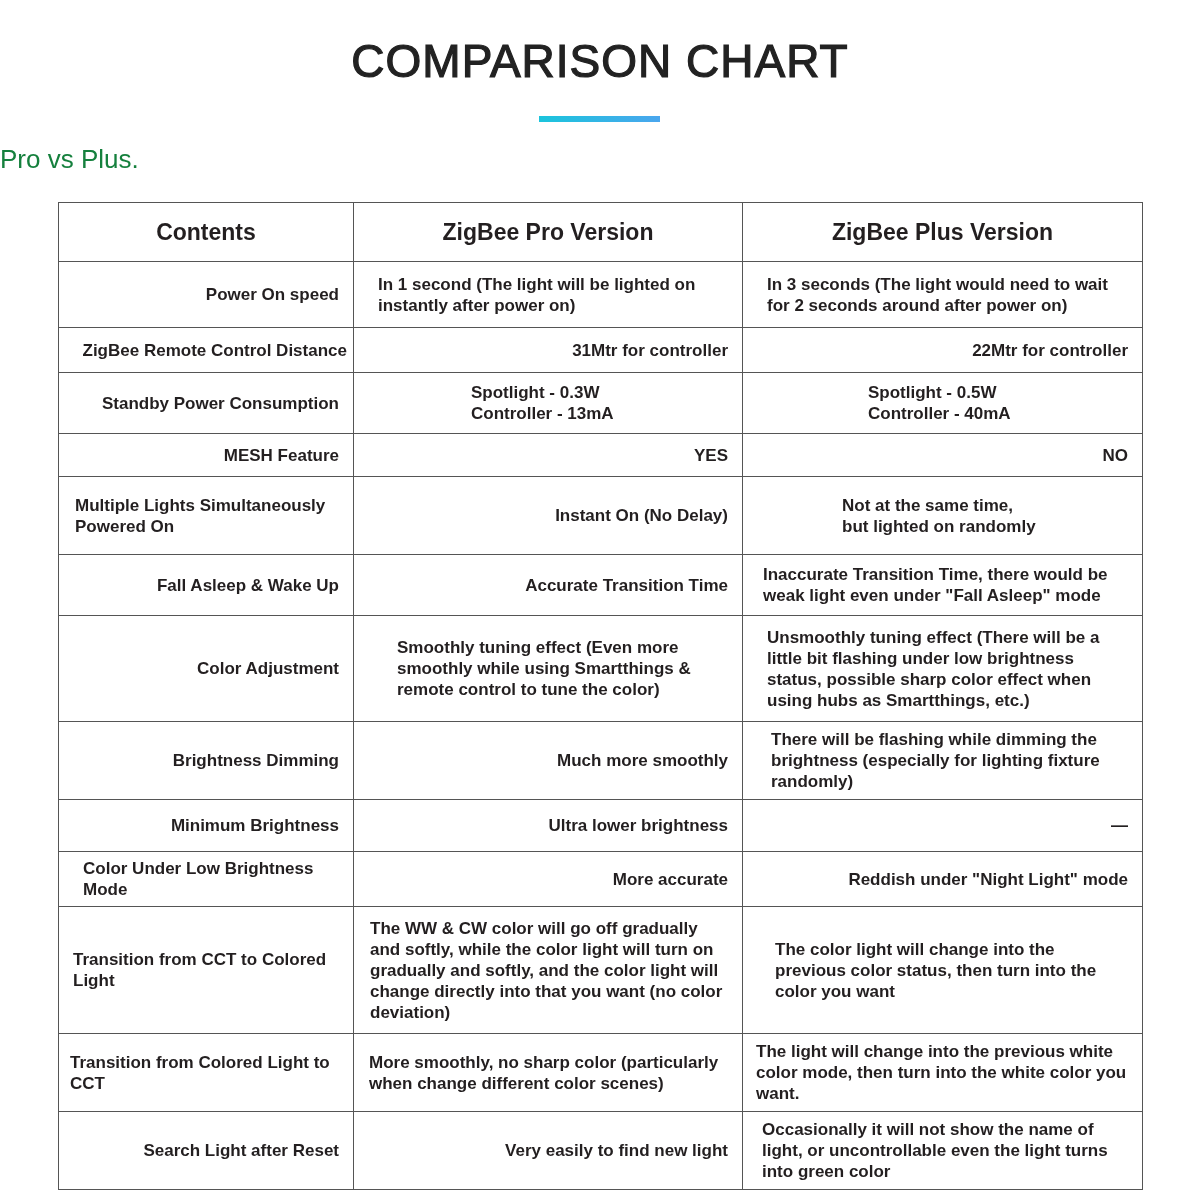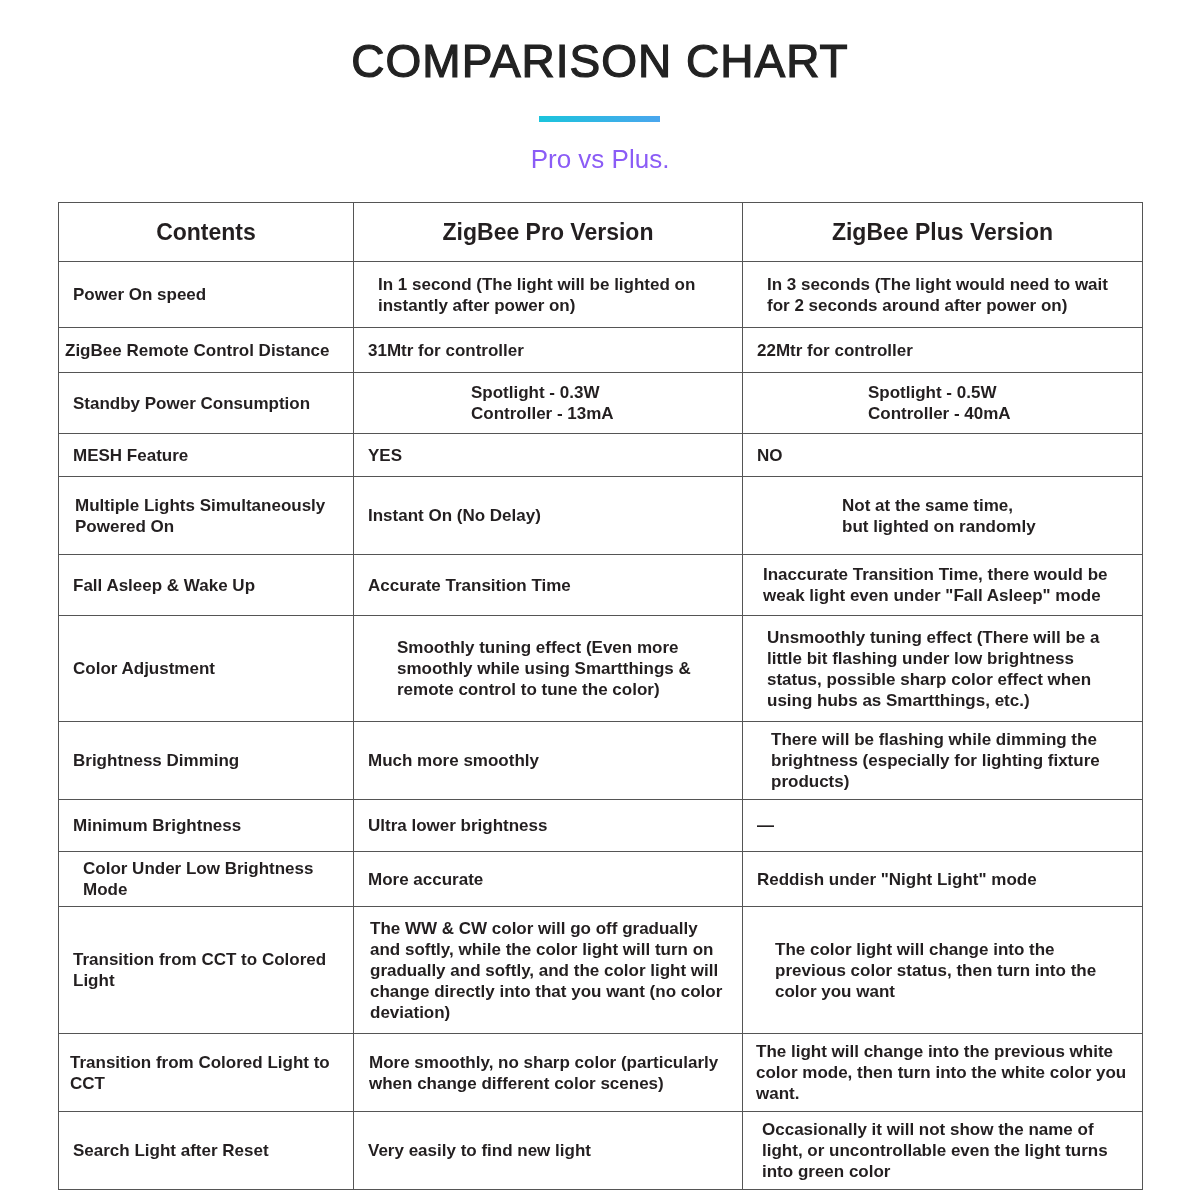--- a/index.html
+++ b/index.html
@@ -1,24 +1,24 @@
 <!DOCTYPE html>
 <html><head>
   <meta charset="utf-8">
   <style>
     html, body { margin: 0; padding: 0; background: #ffffff; }
     body { width: 1200px; height: 1200px; position: relative; overflow: hidden; font-family: "Liberation Sans", sans-serif; color: #231f20; }
     .title { position: absolute; top: 34px; left: 0; width: 1200px; text-align: center; font-size: 46px; font-weight: 400; letter-spacing: 1px; color: #222; -webkit-text-stroke: 1.2px #222; }
     .accent-bar { position: absolute; top: 116px; left: 539px; width: 121px; height: 6px; background: linear-gradient(90deg, #1bc4dc, #4aa6ee); }
-    .subtitle { position: absolute; top: 144px; left: 0; width: 1200px; text-align: center; font-size: 26px; color: #8b5cf6; }
+    .subtitle { position: absolute; top: 144px; left: 0; width: 1200px; font-size: 26px; color: #15803d; }
     table.cmp { position: absolute; top: 202px; left: 58px; width: 1084px; border-collapse: collapse; table-layout: fixed; }
     table.cmp td, table.cmp th { border: 1.5px solid #555; font-size: 17px; font-weight: 700; line-height: 21px; padding: 0 14px; vertical-align: middle; }
     table.cmp th { font-size: 23px; height: 58px; text-align: center; margin-left: 8px; }
     col.c1 { width: 295px; } col.c2 { width: 389px; } col.c3 { width: 400px; }
-    .center { text-align: left; }
+    .center { text-align: right; }
     .left { text-align: left; }
     .inset { padding-left: 24px !important; }
   </style>
 </head>
 <body>
 
 <div class="title">COMPARISON CHART</div>
 <div class="accent-bar"></div>
 <div class="subtitle">Pro vs Plus.</div>
 
@@ -70,21 +70,21 @@
       <td class="left" style="padding-left:20px">Inaccurate Transition Time, there would be weak light even under "Fall Asleep" mode</td>
     </tr>
     <tr style="height:106px">
       <td class="center">Color Adjustment</td>
       <td class="left" style="padding-left:43px;padding-right:40px">Smoothly tuning effect (Even more smoothly while using Smartthings &amp; remote control to tune the color)</td>
       <td class="left inset">Unsmoothly tuning effect (There will be a little bit flashing under low brightness status, possible sharp color effect when using hubs as Smartthings, etc.)</td>
     </tr>
     <tr style="height:78px">
       <td class="center">Brightness Dimming</td>
       <td class="center">Much more smoothly</td>
-      <td class="left" style="padding-left:28px">There will be flashing while dimming the brightness (especially for lighting fixture products)</td>
+      <td class="left" style="padding-left:28px">There will be flashing while dimming the brightness (especially for lighting fixture randomly)</td>
     </tr>
     <tr style="height:52px">
       <td class="center">Minimum Brightness</td>
       <td class="center">Ultra lower brightness</td>
       <td class="center">—</td>
     </tr>
     <tr style="height:55px">
       <td class="left inset">Color Under Low Brightness Mode</td>
       <td class="center">More accurate</td>
       <td class="center">Reddish under "Night Light" mode</td>

